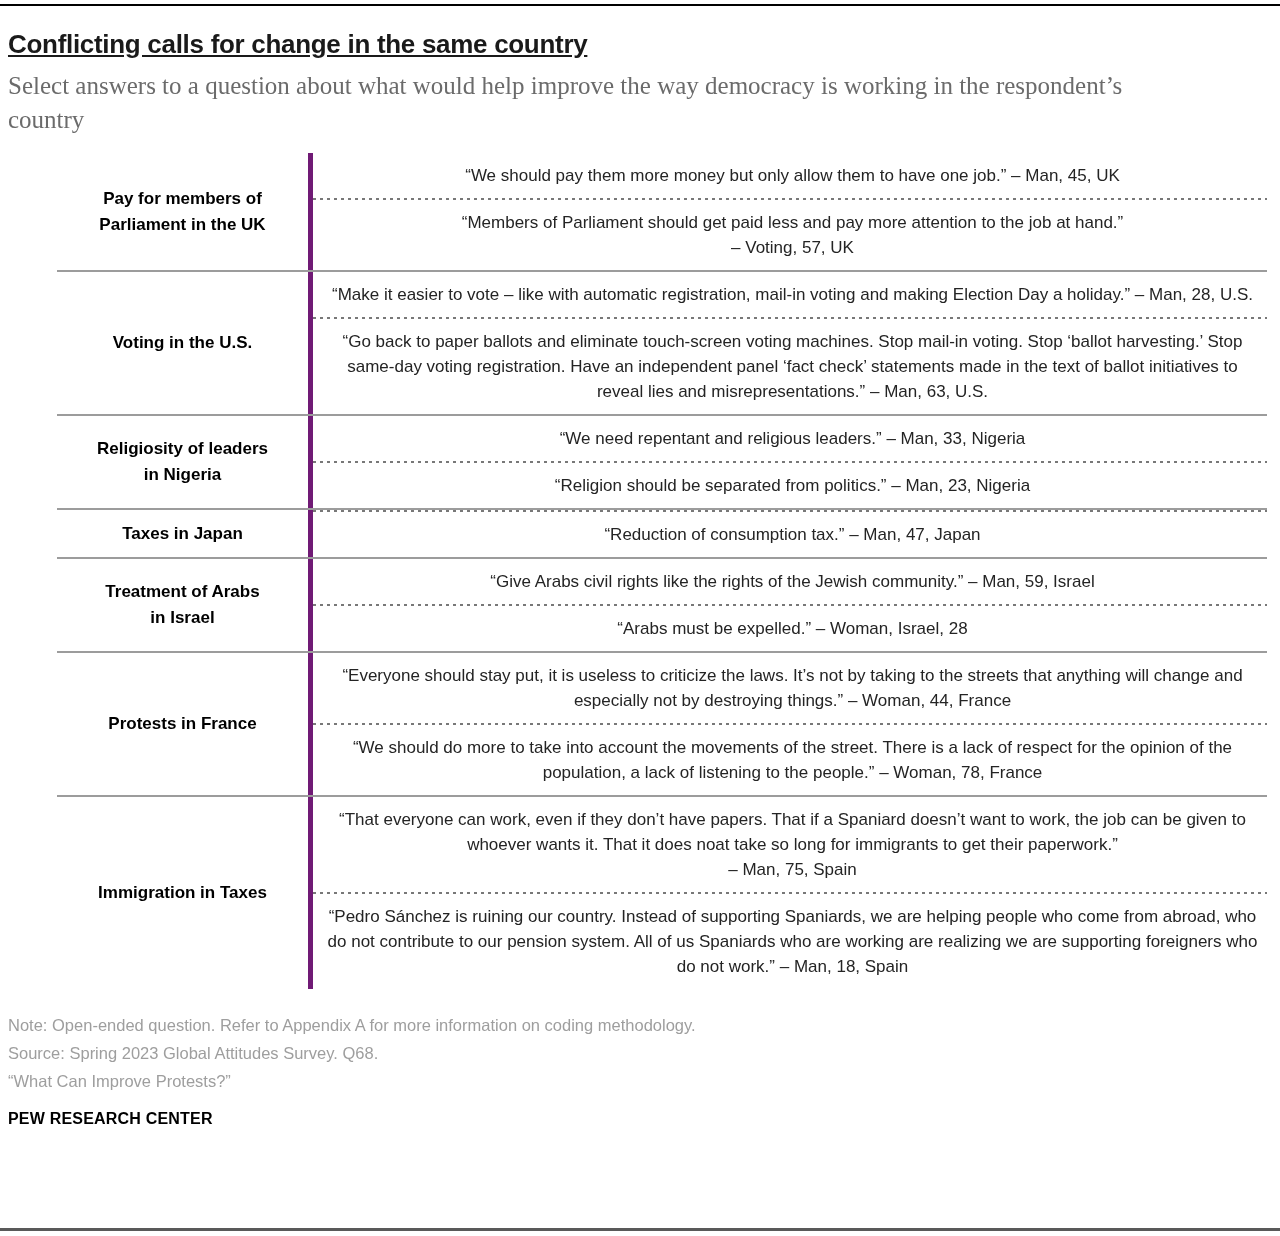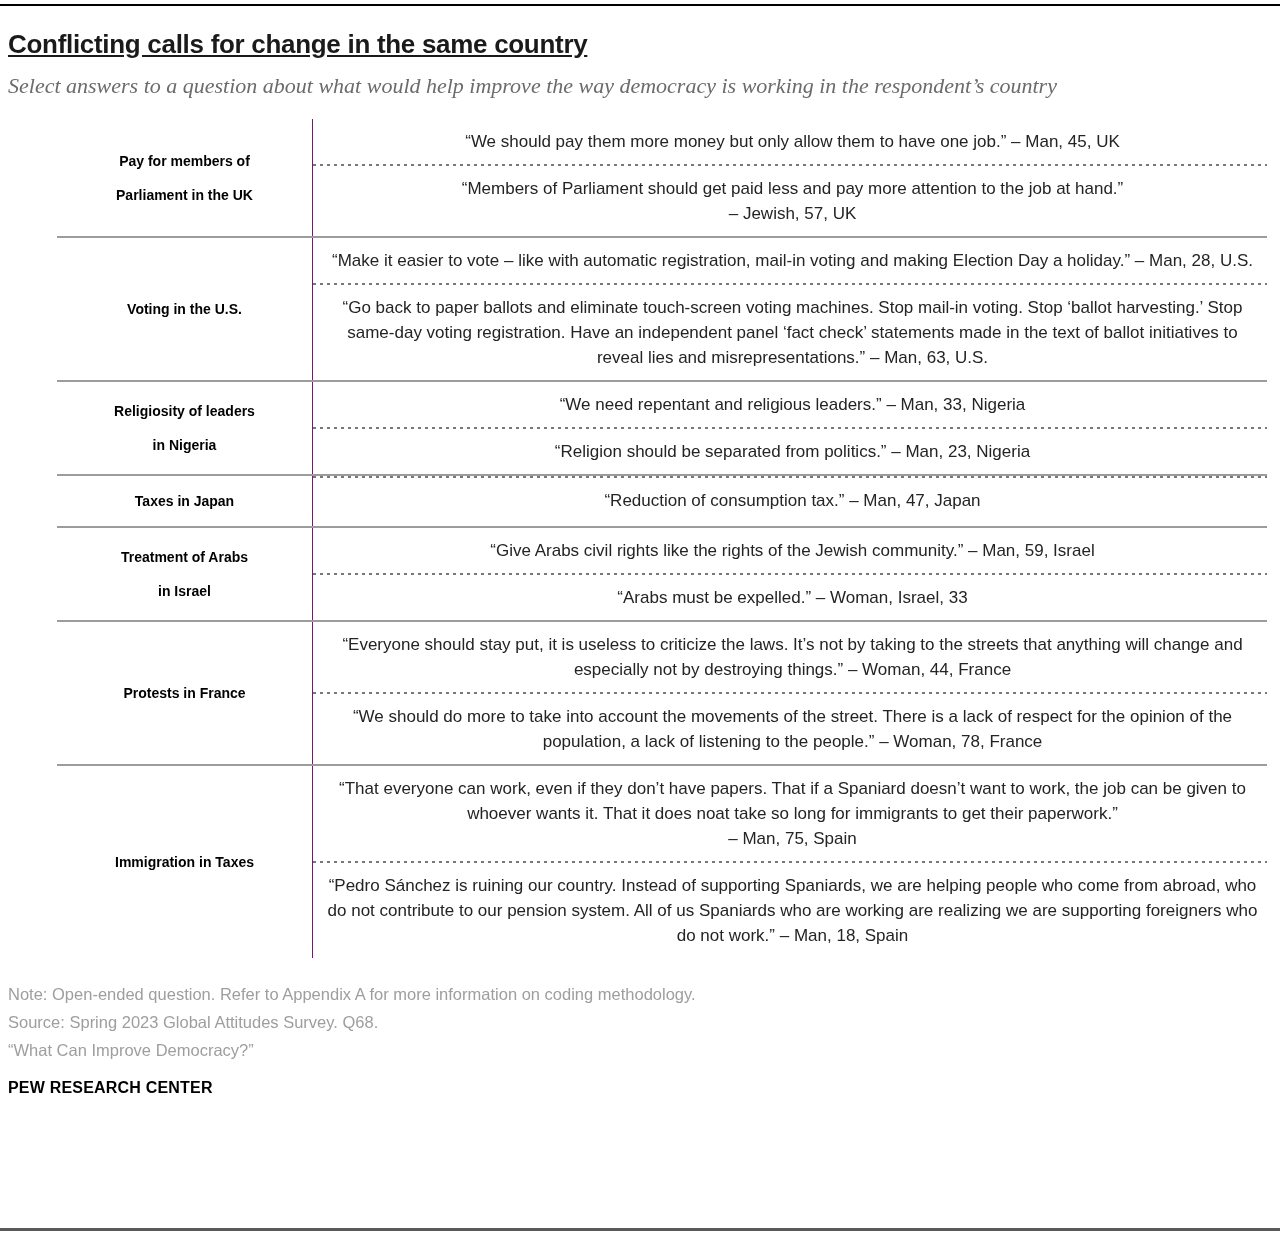--- a/index.html
+++ b/index.html
@@ -16,33 +16,33 @@
 
   .page-title {
     margin: 23px 8px 0 8px;
     font-size: 26px; font-weight: bold; color: #1a1a1a;
     letter-spacing: -0.3px;
     text-decoration: underline;
   }
   .page-subtitle {
     margin: 9px 8px 0 8px;
     max-width: 1190px;
-    font-family: "Liberation Serif", serif; font-style: italic;
-    font-size: 22px; line-height: 34px; color: #6b6b6b;
+    font-family: "Liberation Serif", serif; 
+    font-size: 25px; line-height: 34px; color: #6b6b6b;
   }
 
   .quotes-table { margin: 16px 13px 0 57px; }
   .group { display: flex; }
   .group + .group { border-top: 2px solid #9c9c9c; }
   .label-cell {
     flex: 0 0 256px; width: 256px;
     display: flex; align-items: center; justify-content: center;
     text-align: center; white-space: pre-line;
-    font-size: 14px; font-weight: bold; line-height: 34px; color: #000000;
-    border-right: 1px solid #701a75;
+    font-size: 17px; font-weight: bold; line-height: 26px; color: #000000;
+    border-right: 5px solid #701a75;
     padding: 8px 14px;
   }
   .quotes-col { flex: 1 1 auto; display: flex; flex-direction: column; text-align: center; }
   .quote-cell {
     padding: 10px 6px 10px 11px;
     font-size: 17px; line-height: 25px; color: #242424;
     white-space: pre-line;
   }
   .dotted-sep {
     height: 2px; flex: 0 0 2px;
@@ -62,21 +62,21 @@
   <p class="page-subtitle">Select answers to a question about what would help improve the way democracy is working in the respondent’s country</p>
 
   <div class="quotes-table" id="quotes-table">
       <div class="group">
         <div class="label-cell">Pay for members of
 Parliament in the UK</div>
         <div class="quotes-col">
           <div class="quote-cell"><span>“We should pay them more money but only allow them to have one job.”</span> <span>– Man, 45, UK</span></div>
           <div class="dotted-sep"></div>
           <div class="quote-cell"><span>“Members of Parliament should get paid less and pay more attention to the job at hand.”</span>
-<span>– Jewish, 57, UK</span></div>
+<span>– Voting, 57, UK</span></div>
         </div>
       </div>
       <div class="group">
         <div class="label-cell">Voting in the U.S.</div>
         <div class="quotes-col">
           <div class="quote-cell"><span>“Make it easier to vote – like with automatic registration, mail-in voting and making Election Day a holiday.”</span> <span>– Man, 28, U.S.</span></div>
           <div class="dotted-sep"></div>
           <div class="quote-cell"><span>“Go back to paper ballots and eliminate touch-screen voting machines. Stop mail-in voting. Stop ‘ballot harvesting.’ Stop same-day voting registration. Have an independent panel ‘fact check’ statements made in the text of ballot initiatives to reveal lies and misrepresentations.”</span> <span>– Man, 63, U.S.</span></div>
         </div>
       </div>
@@ -95,21 +95,21 @@
           <div class="dotted-sep"></div>
           <div class="quote-cell"><span>“Reduction of consumption tax.”</span> <span>– Man, 47, Japan</span></div>
         </div>
       </div>
       <div class="group">
         <div class="label-cell">Treatment of Arabs
 in Israel</div>
         <div class="quotes-col">
           <div class="quote-cell"><span>“Give Arabs civil rights like the rights of the Jewish community.”</span> <span>– Man, 59, Israel</span></div>
           <div class="dotted-sep"></div>
-          <div class="quote-cell"><span>“Arabs must be expelled.”</span> <span>– Woman, Israel, 33</span></div>
+          <div class="quote-cell"><span>“Arabs must be expelled.”</span> <span>– Woman, Israel, 28</span></div>
         </div>
       </div>
       <div class="group">
         <div class="label-cell">Protests in France</div>
         <div class="quotes-col">
           <div class="quote-cell"><span>“Everyone should stay put, it is useless to criticize the laws. It’s not by taking to the streets that anything will change and especially not by destroying things.”</span> <span>– Woman, 44, France</span></div>
           <div class="dotted-sep"></div>
           <div class="quote-cell"><span>“We should do more to take into account the movements of the street. There is a lack of respect for the opinion of the population, a lack of listening to the people.”</span> <span>– Woman, 78, France</span></div>
         </div>
       </div>
@@ -120,19 +120,19 @@
 <span>– Man, 75, Spain</span></div>
           <div class="dotted-sep"></div>
           <div class="quote-cell"><span>“Pedro Sánchez is ruining our country. Instead of supporting Spaniards, we are helping people who come from abroad, who do not contribute to our pension system. All of us Spaniards who are working are realizing we are supporting foreigners who do not work.”</span> <span>– Man, 18, Spain</span></div>
         </div>
       </div>
     </div>
 
   <div class="footnotes">
     <p>Note: Open-ended question. Refer to Appendix A for more information on coding methodology.</p>
     <p>Source: Spring 2023 Global Attitudes Survey. Q68.</p>
-    <p>“What Can Improve Democracy?”</p>
+    <p>“What Can Improve Protests?”</p>
   </div>
 
   <p class="brand">PEW RESEARCH CENTER</p>
 
   <div class="bottom-rule"></div>
 </div>
 
 </body></html>

